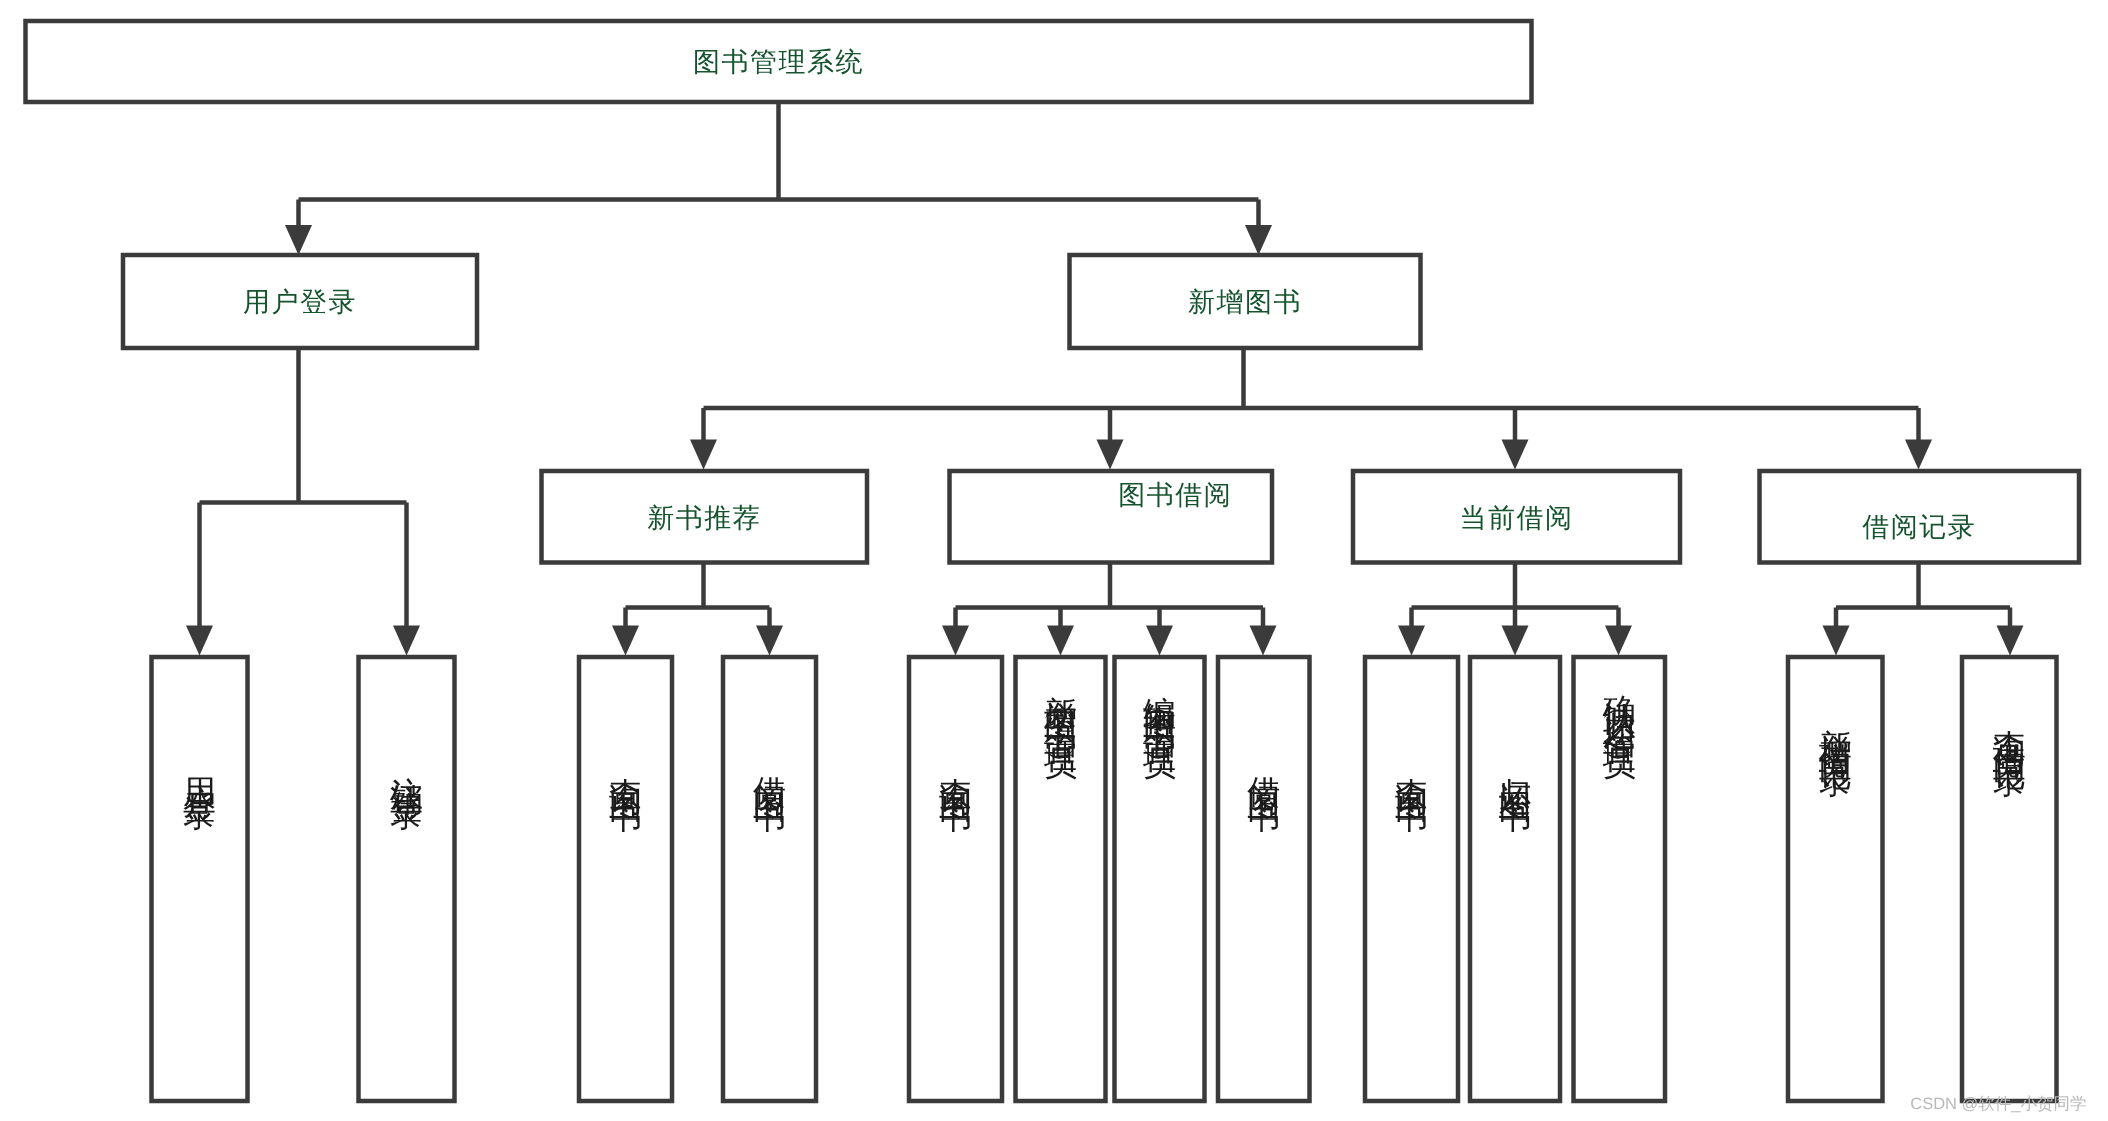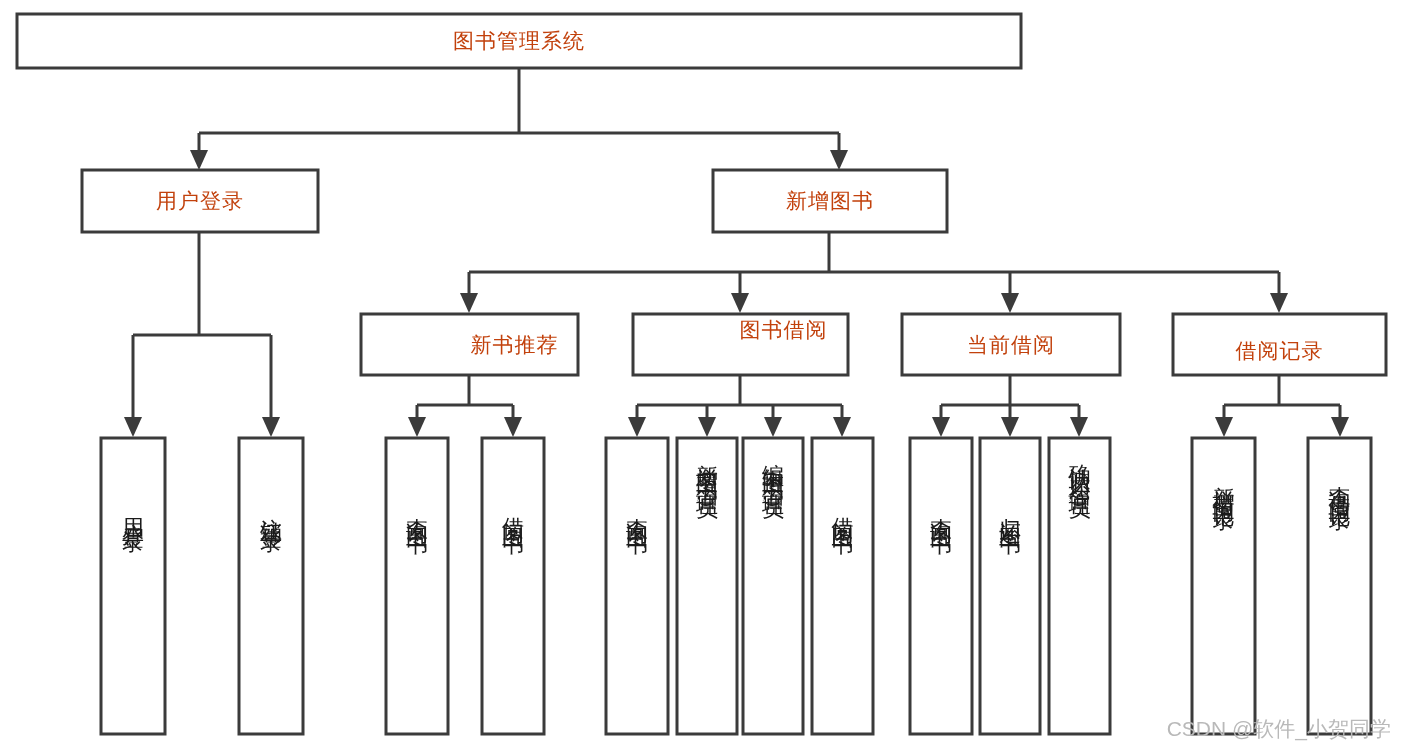--- a/index.html
+++ b/index.html
@@ -60,31 +60,31 @@
   }
   .hlabel-wrap {
     position: absolute;
     display: flex;
     align-items: center;
     justify-content: center;
     pointer-events: none;
   }
   .hlabel-text {
     font-family: "Liberation Sans", "DejaVu Sans", sans-serif;
-    font-size: 21px;
-    color: #c2410c;
+    font-size: 18px;
+    color: #14532d;
     white-space: nowrap;
     letter-spacing: 1px;
   }
   #watermark {
     position: absolute;
     right: 14px;
     bottom: 4px;
     font-family: "Liberation Sans", "DejaVu Sans", sans-serif;
-    font-size: 21px;
+    font-size: 11px;
     color: #b9b9b9;
     white-space: nowrap;
     pointer-events: none;
   }
 </style>
 </head>
 <body>
 
 <div id="diagram-root">
 
@@ -199,21 +199,21 @@
     <span class="hlabel-text">图书管理系统</span>
   </div>
 
   <div class="hlabel-wrap" style="left:82px; top:170px; width:236px; height:62px;">
     <span class="hlabel-text">用户登录</span>
   </div>
   <div class="hlabel-wrap" style="left:713px; top:170px; width:234px; height:62px;">
     <span class="hlabel-text">新增图书</span>
   </div>
 
-  <div class="hlabel-wrap" style="left:361px; top:314px; width:217px; height:61px;padding-left:45px;">
+  <div class="hlabel-wrap" style="left:361px; top:314px; width:217px; height:61px;">
     <span class="hlabel-text">新书推荐</span>
   </div>
   <div class="hlabel-wrap" style="left:633px; top:299px; width:215px; height:61px;margin-left:43px;">
     <span class="hlabel-text">图书借阅</span>
   </div>
   <div class="hlabel-wrap" style="left:902px; top:314px; width:218px; height:61px;border-radius:26px;">
     <span class="hlabel-text">当前借阅</span>
   </div>
   <div class="hlabel-wrap" style="left:1173px; top:314px; width:213px; height:74px;">
     <span class="hlabel-text">借阅记录</span>

